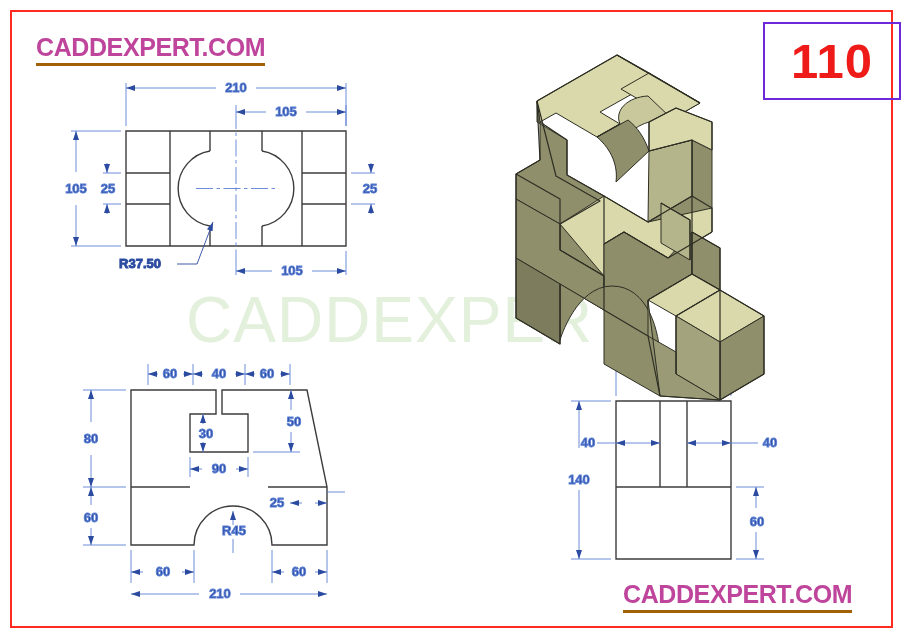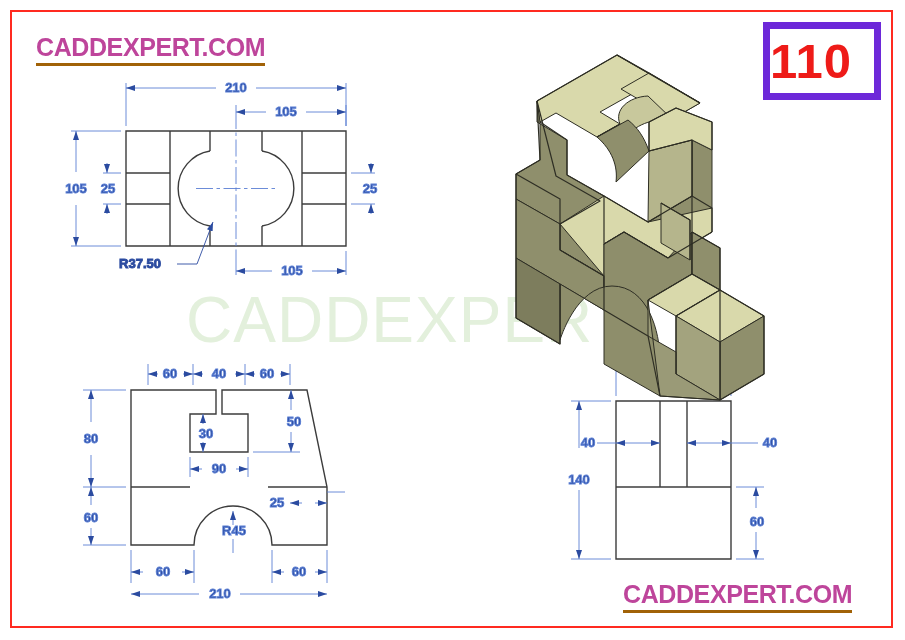--- a/index.html
+++ b/index.html
@@ -3,22 +3,22 @@
 <meta charset="utf-8">
 <style>
   html,body{margin:0;padding:0;background:#fff;}
   body{width:905px;height:640px;overflow:hidden;font-family:"Liberation Sans",sans-serif;}
   #sheet{position:relative;width:905px;height:640px;background:#ffffff;}
   #border{position:absolute;left:10px;top:10px;width:883px;height:618px;border:2px solid #ff2a20;box-sizing:border-box;}
   .logo{position:absolute;font-weight:bold;font-size:25px;letter-spacing:-0.4px;color:#be459b;
         border-bottom:3px solid #a16207;padding-bottom:1px;white-space:nowrap;}
   #logo-top{left:36px;top:33px;}
   #logo-bottom{left:623px;top:580px;}
-  #numbox{position:absolute;left:763px;top:22px;width:118px;height:78px;border:7px solid #6d28d9;
-          box-sizing:border-box;display:flex;align-items:center;justify-content:flex-start;}
+  #numbox{position:absolute;left:763px;top:22px;width:138px;height:78px;border:2px solid #6d28d9;
+          box-sizing:border-box;display:flex;align-items:center;justify-content:center;}
   #numbox span{color:#ee1b18;font-size:49px;font-weight:bold;letter-spacing:1px;line-height:1;}
   #watermark{position:absolute;left:186px;top:283px;font-size:64px;color:#e3f0dc;font-weight:normal;
              letter-spacing:1px;white-space:nowrap;font-family:"Liberation Sans",sans-serif;}
   svg{position:absolute;left:0;top:0;overflow:visible;}
   .dimtxt{fill:#2b4ba0;font-family:"Liberation Sans",sans-serif;font-size:13px;font-weight:bold;}
 </style>
 </head>
 <body>
 
 <div id="sheet">

